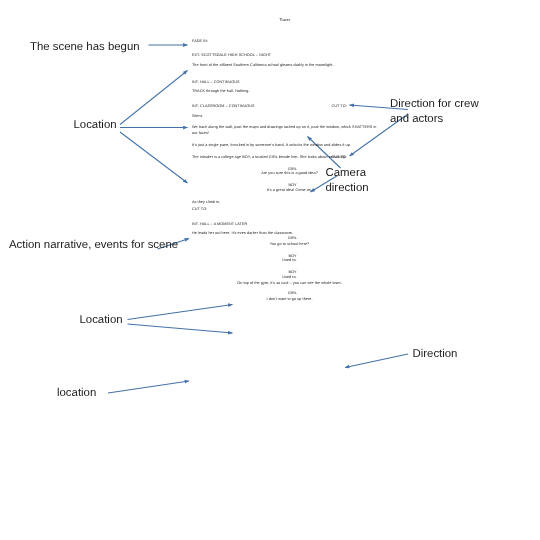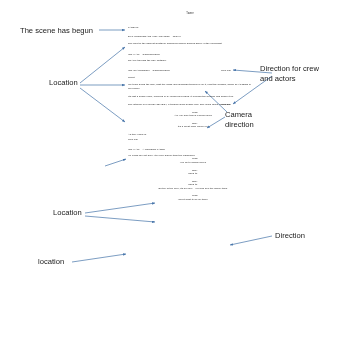--- a/index.html
+++ b/index.html
@@ -72,21 +72,21 @@
     line-height: 1.35;
     color: #1a1a1a;
     white-space: pre-line;
   }
   .note-scene-begun { left: 20px;  top: 26px; }
   .note-location-1  { left: 49px;  top: 78px; }
   .note-action      { left: 6px;   top: 158px; }
   .note-dialogue    { left: 53px;  top: 208px; }
   .note-location-2  { left: 38px;  top: 257px; }
   .note-direction-crew { left: 260px; top: 64px; width: 84px; }
-  .note-camera-dir  { left: 225px; top: 110px; width: 50px; }
+  .note-camera-dir  { left: 217px; top: 110px; width: 50px; }
   .note-direction   { left: 275px; top: 231px; }
 
   
   .cutto {
     position: absolute;
     font-size: 2.5px;
     color: #1a1a1a;
     letter-spacing: 0.04px;
   }
   .cutto-1 { left: 221px; top: 69px; }
@@ -150,20 +150,21 @@
     <p class="sl dlg">On top of the gym, it’s so cool – you can see the whole town.</p>
     <p class="sl gap-m char">GIRL</p>
     <p class="sl dlg">I don’t want to go up there.</p>
   </div>
 
   <div class="cutto cutto-1">CUT TO:</div>
   <div class="cutto cutto-2">CUT TO:</div>
 
   <div class="note note-scene-begun">The scene has begun</div>
   <div class="note note-location-1">Location</div>
+  <div class="note note-action">Action narrative, events for scene</div>
   <div class="note note-dialogue">Location</div>
   <div class="note note-location-2">location</div>
   <div class="note note-direction-crew">Direction for crew
 and actors</div>
   <div class="note note-camera-dir">Camera
 direction</div>
   <div class="note note-direction">Direction</div>
 
 </div>
 

